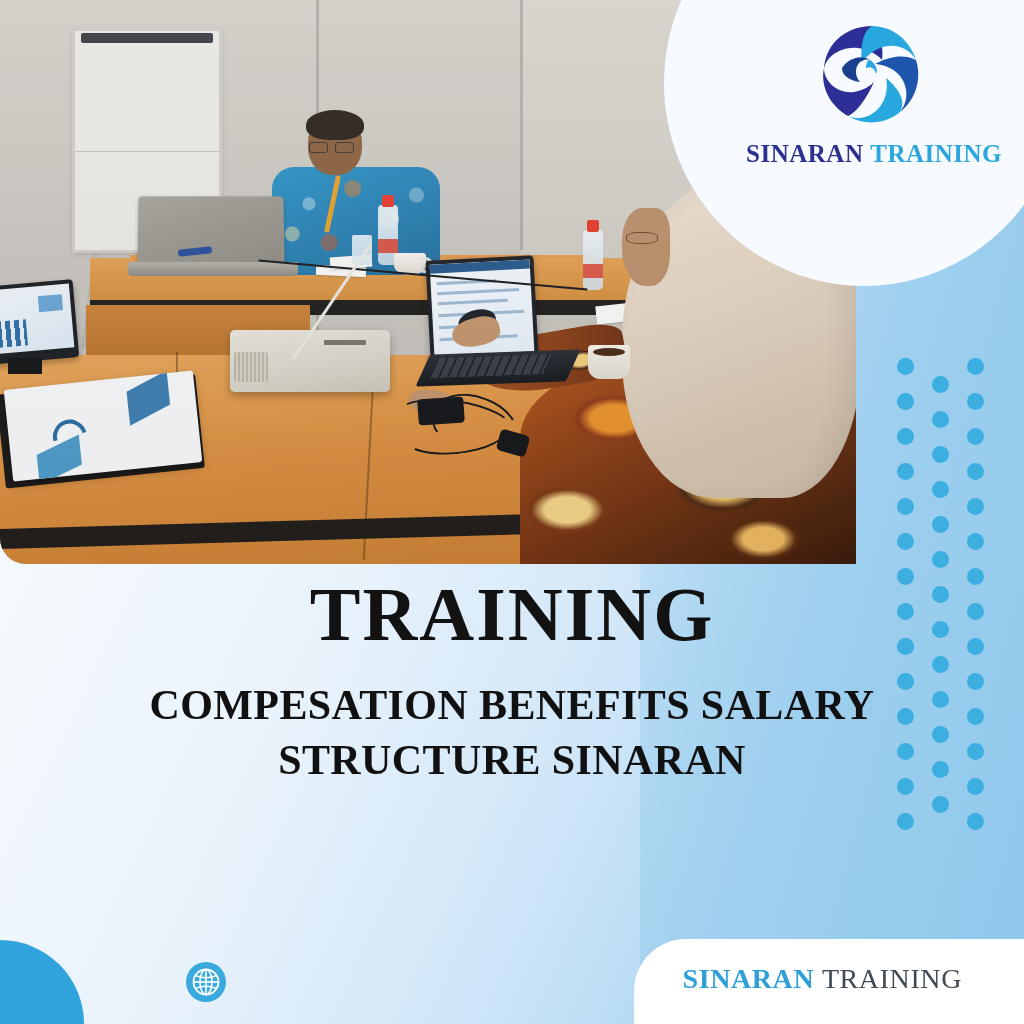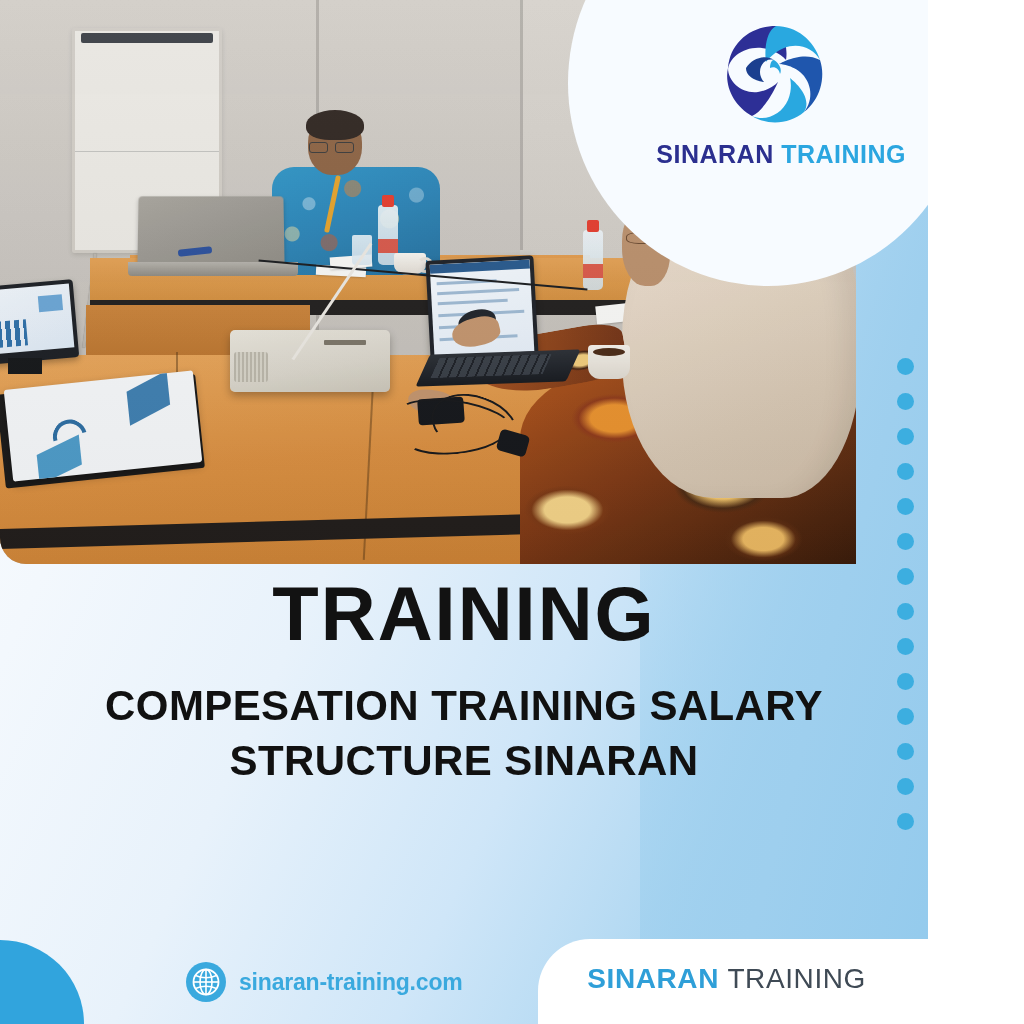--- a/index.html
+++ b/index.html
@@ -3,23 +3,24 @@
 <meta charset="utf-8">
 <style>
   * { margin:0; padding:0; box-sizing:border-box; }
   html,body { width:1024px; height:1024px; overflow:hidden; }
   body {
     font-family:"Liberation Sans", sans-serif;
     background:#ffffff;
   }
   .poster {
     position:relative;
-    width:928px; height:1024px;
+    width:1024px; height:1024px;
     overflow:hidden;
     background:linear-gradient(115deg,#fbfdff 0%, #f3f8fd 22%, #e8f2fb 42%, #cfe6f8 62%, #a8d4f0 82%, #9ccdee 100%);
+    font-family:Liberation Serif, serif;
   }
 
   
   .blue-band {
     position:absolute; left:640px; top:0; width:384px; height:1024px;
     background:linear-gradient(105deg, rgba(150,205,238,0) 0%, rgba(150,205,238,.35) 25%, #9ecfee 55%, #8ec8ec 100%);
   }
 
   
   .photo {
@@ -626,41 +627,40 @@
       <div class="dot" style="left: 70px; top: 315px; background: rgb(60, 174, 224);"></div>
       <div class="dot" style="left: 70px; top: 350px; background: rgb(60, 174, 224);"></div>
       <div class="dot" style="left: 70px; top: 385px; background: rgb(60, 174, 224);"></div>
       <div class="dot" style="left: 70px; top: 420px; background: rgb(60, 174, 224);"></div>
       <div class="dot" style="left: 70px; top: 455px; background: rgb(60, 174, 224);"></div>
     </div>
 
   <div class="headline">
     <div class="title-main">TRAINING</div>
     <div class="title-sub">
-      <div>COMPESATION TRAINING SALARY</div>
+      <div>COMPESATION BENEFITS SALARY</div>
       <div>STRUCTURE SINARAN</div>
     </div>
   </div>
 
   <div class="footer">
     <div class="corner-blue"></div>
     <div class="footer-white"></div>
 
     <div class="site">
       <div class="globe-icon">
         <svg viewBox="0 0 40 40" width="40" height="40" aria-hidden="true">
           <circle cx="20" cy="20" r="12.5" fill="none" stroke="#ffffff" stroke-width="1.8"></circle>
           <ellipse cx="20" cy="20" rx="6" ry="12.5" fill="none" stroke="#ffffff" stroke-width="1.6"></ellipse>
           <line x1="7.5" y1="20" x2="32.5" y2="20" stroke="#ffffff" stroke-width="1.6"></line>
           <path d="M9.5 13.5 Q20 18 30.5 13.5" fill="none" stroke="#ffffff" stroke-width="1.4"></path>
           <path d="M9.5 26.5 Q20 22 30.5 26.5" fill="none" stroke="#ffffff" stroke-width="1.4"></path>
           <line x1="20" y1="7.5" x2="20" y2="32.5" stroke="#ffffff" stroke-width="1.6"></line>
         </svg>
       </div>
-      <div class="site-text">sinaran-training.com</div>
     </div>
 
     <div class="brand-foot">
       <span class="b1">SINARAN</span><span>&nbsp;</span><span class="b2">TRAINING</span>
     </div>
   </div>
 
 </div>
 
 </body></html>

